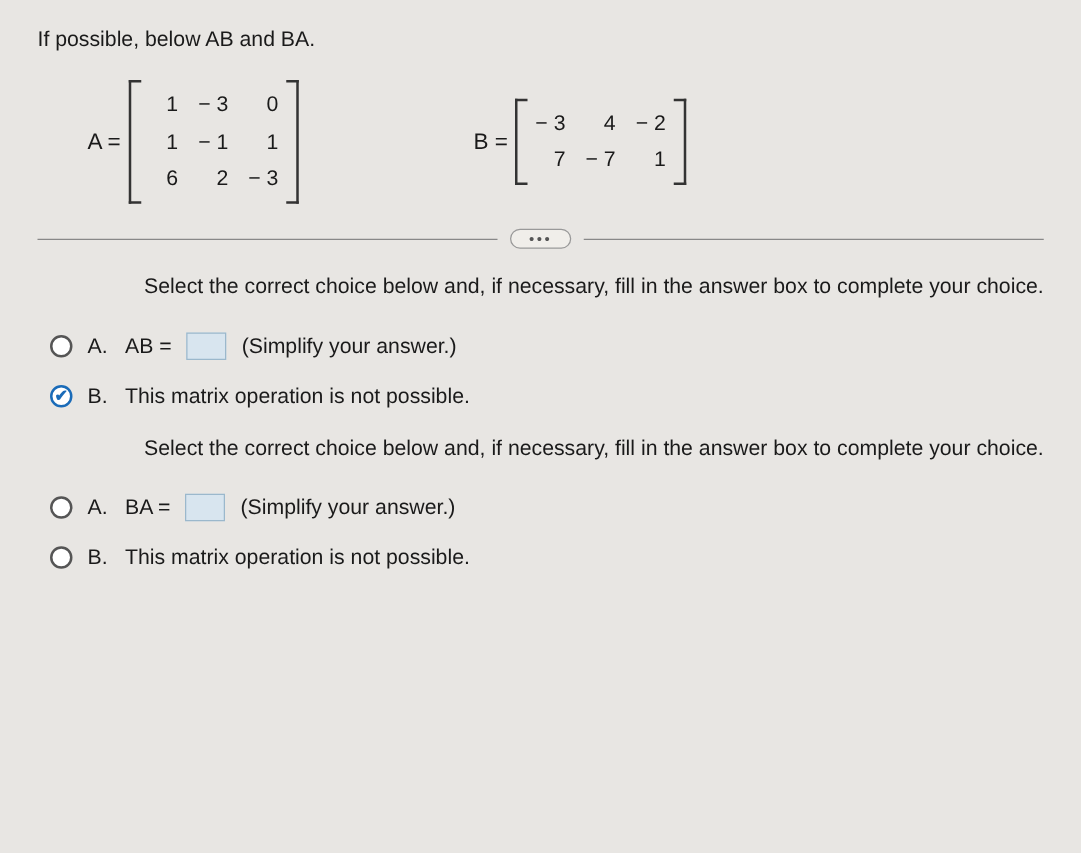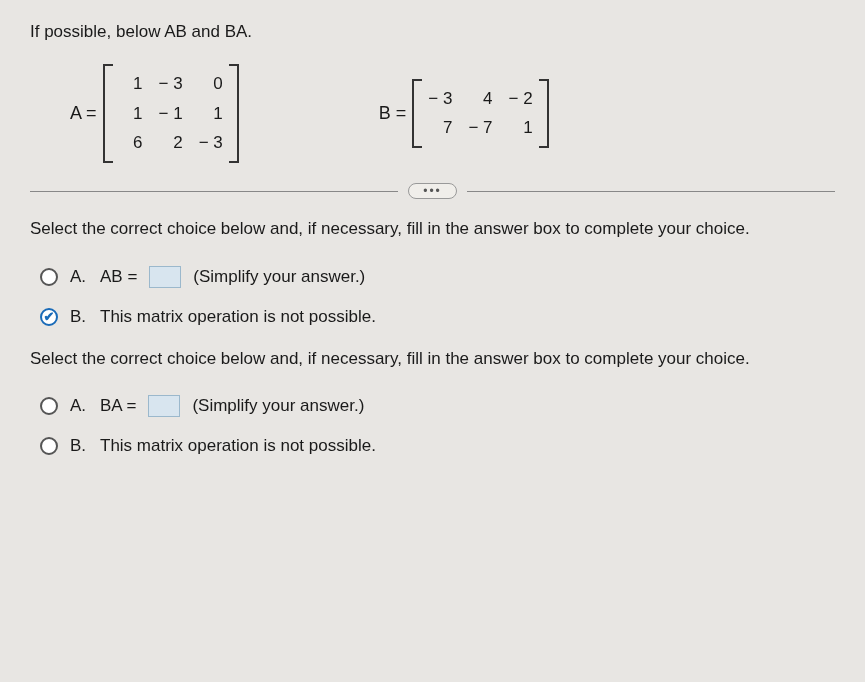--- a/index.html
+++ b/index.html
@@ -82,20 +82,21 @@
       border-radius: 12px;
       padding: 0px 14px;
       font-size: 12px;
       letter-spacing: 2px;
       background: #f0eeea;
       color: #555;
       cursor: pointer;
     }
     .section-instruction {
       margin: 18px 0 24px 0;
+      text-align: right;
     }
     .choice-group {
       margin-left: 10px;
       margin-bottom: 18px;
     }
     .choice-row {
       display: flex;
       align-items: center;
       gap: 12px;
       margin-bottom: 16px;

